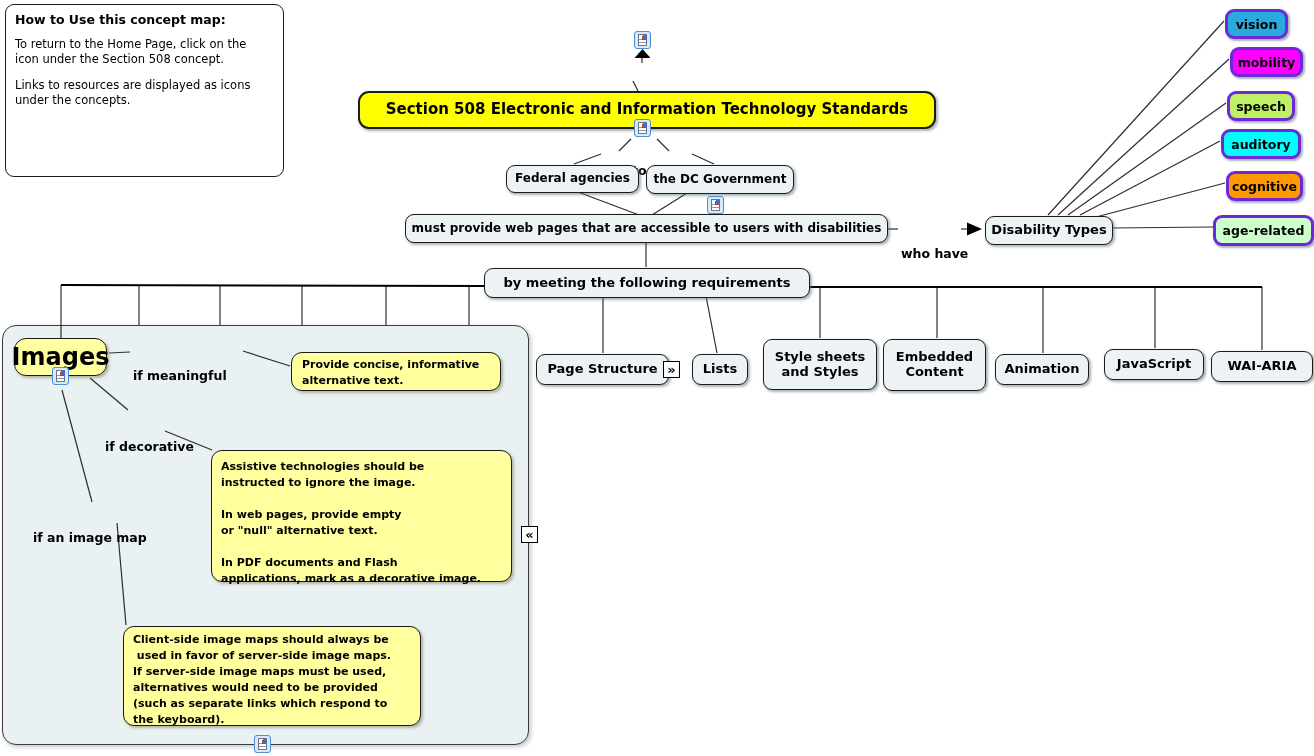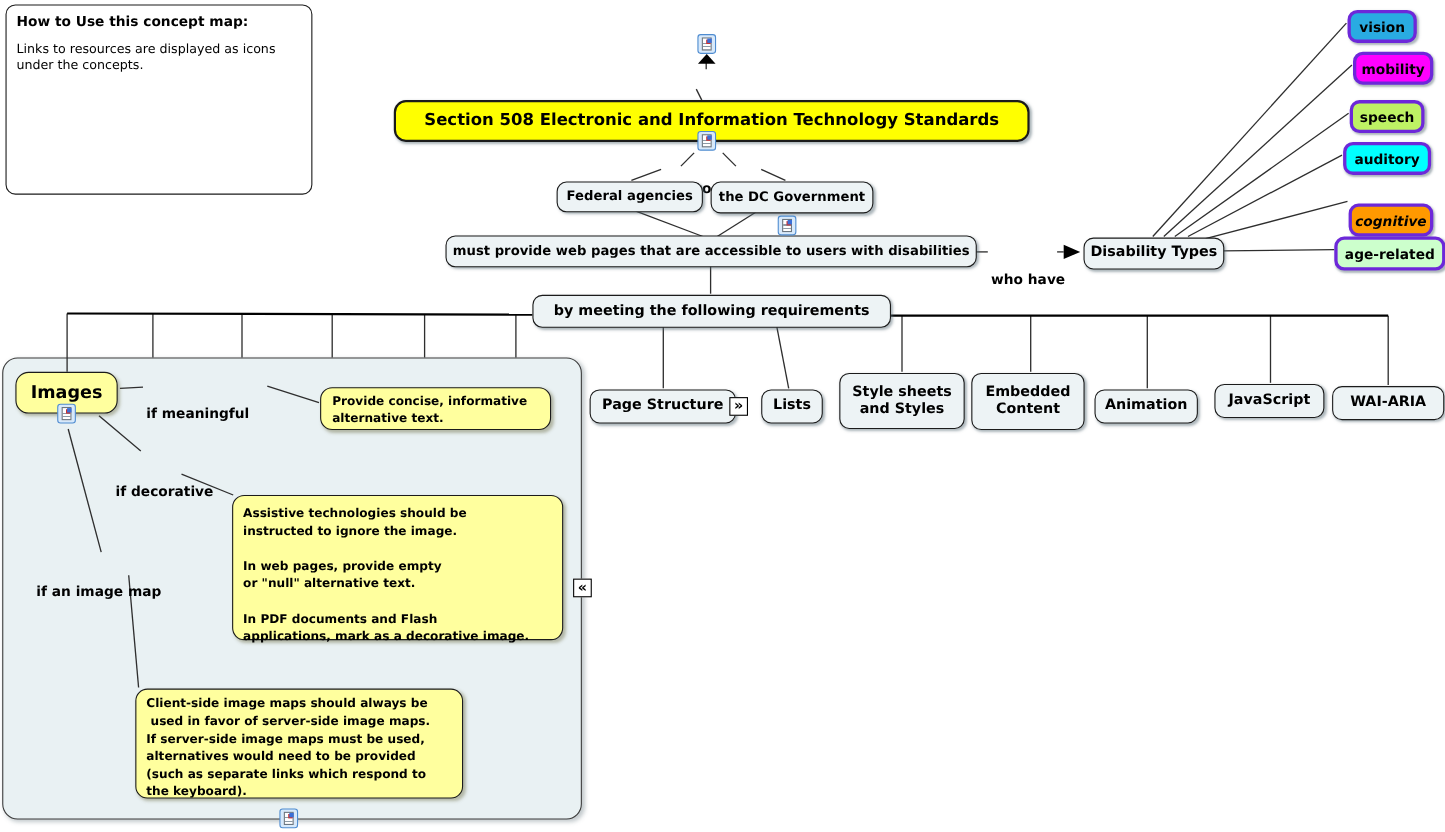--- a/index.html
+++ b/index.html
@@ -54,21 +54,21 @@
   }
   .res-icon::after{
     content:"";position:absolute;right:3px;top:3px;width:4px;height:4px;background:#3a6fd8;
     box-shadow:-1px 1px 0 #c33;
   }
   .chev{
     position:absolute;z-index:4;width:17px;height:17px;background:#fff;border:1px solid #000;
     display:flex;align-items:center;justify-content:center;
     font-weight:bold;font-size:13px;line-height:1;box-sizing:border-box;
   }
-  .images-node{font-size:16px;border-radius:12px;}
+  .images-node{font-size:24px;border-radius:12px;}
 </style>
 </head>
 <body>
 
 <div id="canvas">
 
   <div class="panel"></div>
 
   <svg class="wires" width="1314" height="756">
     <g stroke="#2e2e2e" stroke-width="1.2" fill="none">
@@ -124,20 +124,22 @@
       <line x1="808" y1="287" x2="1262" y2="287"></line>
     </g>
     <g fill="#000" stroke="none">
       <polygon points="642.5,49 634.5,58 650.5,58"></polygon>
       <polygon points="967,222.5 982,229 967,235.5"></polygon>
     </g>
   </svg>
 
   <div class="instructions">
     <h3>How to Use this concept map:</h3>
+    <p>To return to the Home Page, click on the
+icon under the Section 508 concept.</p>
     <p>Links to resources are displayed as icons
 under the concepts.</p>
   </div>
 
   <span class="res-icon" style="left:634px;top:31px;"></span>
   <div class="lphrase" style="left:592px;top:64px;">is derived from</div>
 
   <div class="concept highlight" style="left:358px;top:91px;width:574px;height:34px;">Section 508 Electronic and Information Technology Standards</div>
   <span class="res-icon" style="left:634px;top:119px;"></span>
 
@@ -150,21 +152,21 @@
 
   <div class="concept" style="left:405px;top:214px;width:481px;height:27px;">must provide web pages that are accessible to users with disabilities</div>
 
   <div class="lphrase" style="left:901px;top:221px;">who have</div>
   <div class="concept big" style="left:985px;top:216px;width:126px;height:27px;">Disability Types</div>
 
   <div class="chip" style="left: 1225px; top: 9px; width: 57px; height: 24px; background: rgb(41, 171, 226);">vision</div>
   <div class="chip" style="left: 1230px; top: 47px; width: 67px; height: 24px; background: rgb(255, 0, 255);">mobility</div>
   <div class="chip" style="left: 1227px; top: 91px; width: 62px; height: 24px; background: #bef264;">speech</div>
   <div class="chip" style="left: 1221px; top: 129px; width: 74px; height: 24px; background: rgb(0, 255, 255);">auditory</div>
-  <div class="chip" style="left: 1226px; top: 185px; width: 71px; height: 24px; background: rgb(255, 153, 0); font-style: italic;">cognitive</div>
+  <div class="chip" style="left: 1226px; top: 171px; width: 71px; height: 24px; background: rgb(255, 153, 0);">cognitive</div>
   <div class="chip" style="left: 1213px; top: 215px; width: 95px; height: 25px; background: rgb(204, 255, 204);">age-related</div>
 
   <div class="concept big" style="left:484px;top:268px;width:324px;height:28px;">by meeting the following requirements</div>
 
   <div class="concept big" style="left:536px;top:354px;width:131px;height:29px;">Page Structure</div>
   <span class="chev" style="left:663px;top:361px;">»</span>
   <div class="concept big" style="left:692px;top:354px;width:54px;height:29px;">Lists</div>
   <div class="concept big" style="left:763px;top:339px;width:112px;height:49px;">Style sheets
 and Styles</div>
   <div class="concept big" style="left:883px;top:339px;width:101px;height:50px;">Embedded

